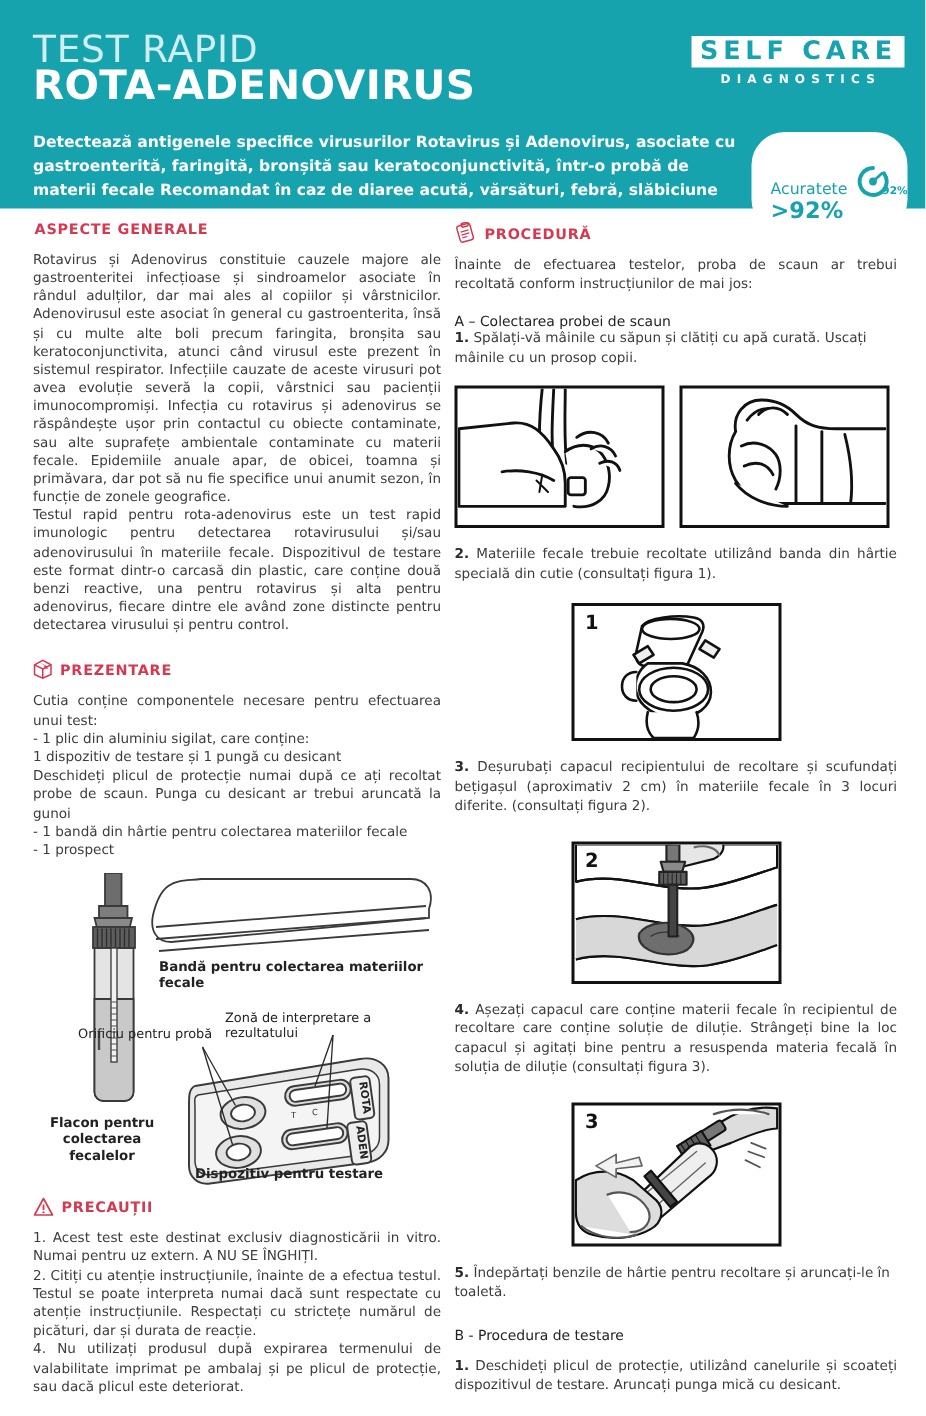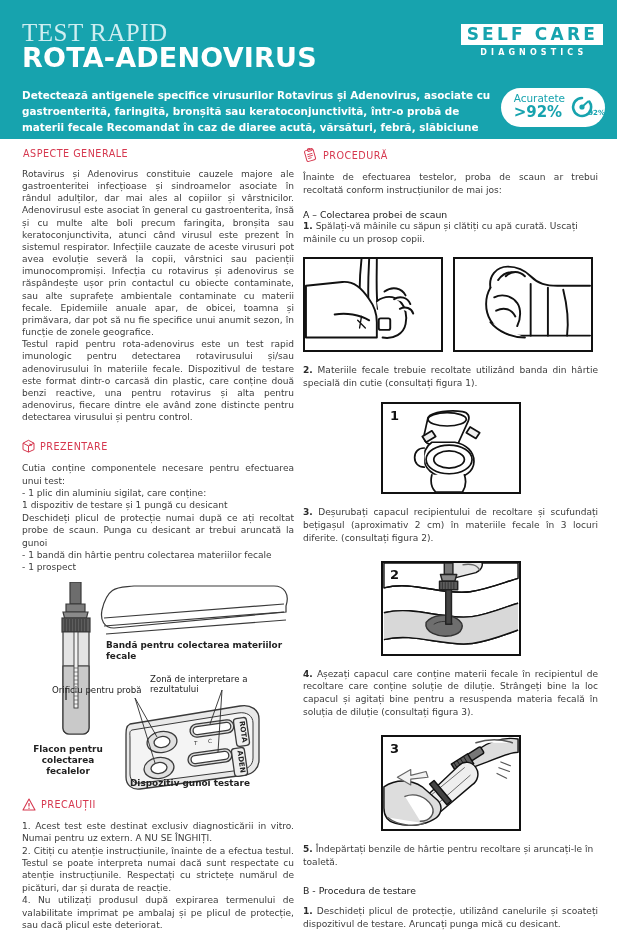--- a/index.html
+++ b/index.html
@@ -12,21 +12,21 @@
   .page { position: relative; width: 617px; height: 944px; background: #fff; }
 
   
   .header {
     position: absolute; left: 0; top: 0; width: 617px; height: 139px;
     background: #17a3ae;
   }
   .hdr-title-1 {
     position: absolute; left: 22px; top: 20px;
     font-size: 25px; letter-spacing: 0.5px; color: #cfeef1;
-    font-weight: 400; line-height: 1; font-family: Liberation Serif, serif;
+    font-weight: 400; line-height: 1;
   }
   .hdr-title-2 {
     position: absolute; left: 22px; top: 44px;
     font-size: 27px; letter-spacing: 0.2px; color: #ffffff;
     font-weight: bold; line-height: 1.05;
   }
   .hdr-sub {
     position: absolute; left: 22px; top: 88px; width: 470px;
     font-size: 10.4px; color: #ffffff; font-weight: bold; line-height: 1.52;
   }
@@ -41,37 +41,37 @@
     color: #ffffff; font-size: 8px; letter-spacing: 4.1px;
     font-weight: bold; margin-top: 3px; padding-left: 4px;
   }
   
   .badge {
     position: absolute; right: 12px; top: 88px;
     background: #ffffff; border-radius: 22px;
     padding: 5px 12px 6px 13px;
     display: flex; align-items: center; gap: 6px;
   }
-  .badge-txt { line-height: 1.05; }
+  .badge-txt { line-height: 1.05; margin-top: 28px; }
   .badge-l1 { font-size: 10.5px; color: #17a3ae; font-weight: normal; }
   .badge-l2 { font-size: 15px; color: #17a3ae; font-weight: bold; margin-top: 1px; }
   .badge-gauge { position: relative; width: 22px; height: 22px; }
   .badge-gauge svg { display: block; }
   .badge-pct {
     position: absolute; right: -12px; bottom: 1px;
     font-size: 7px; color: #17a3ae; font-weight: bold;
   }
 
   
   .col-left  { position: absolute; left: 22px;  top: 148px; width: 272px; }
   .col-right { position: absolute; left: 303px; top: 148px; width: 295px; }
 
   .sec-head {
-    display: flex; align-items: center; gap: 5px;
-    color: #d6384f; font-weight: normal; font-size: 9.6px;
+    display: flex; align-items: flex-end; gap: 5px;
+    color: #d6384f; font-weight: bold; font-size: 9.6px;
     letter-spacing: 0.5px; margin-bottom: 9px;
   }
   .sec-head.plain { margin-left: 1px; }
   .sec-head svg { display: block; }
 
   .body-txt {
     font-size: 9.05px; line-height: 1.345; color: #3c3c3c;
     text-align: justify;
   }
   .body-txt p { margin-bottom: 0; }
@@ -247,21 +247,21 @@
         </g>
       </svg>
 
       <div class="dlabel bold" style="left:84px; top:58px;">Bandă pentru colectarea materiilor fecale</div>
       <div class="dlabel" style="left:128px; top:92px;">Zonă de interpretare a rezultatului</div>
       <div class="dlabel" style="left:30px; top:103px;">Orificiu pentru probă</div>
       <div class="dlabel bold" style="left:0px; top:162px; width:92px; text-align:center;">
         <span>Flacon pentru</span><br>
         <span>colectarea fecalelor</span>
       </div>
-      <div class="dlabel bold" style="left:108px; top:196px;">Dispozitiv gunoi testare</div>
+      <div class="dlabel bold" style="left:108px; top:196px;">Dispozitiv pentru testare</div>
     </div>
 
     <div style="height:4px;"></div>
 
     <div class="sec-head">
       <span>
         <svg width="14" height="13" viewBox="0 0 14 13">
           <path d="M7 1 L13 12 L1 12 Z" fill="none" stroke="#d6384f" stroke-width="1.1" stroke-linejoin="round"></path>
           <line x1="7" y1="5" x2="7" y2="8.6" stroke="#d6384f" stroke-width="1.2"></line>
           <circle cx="7" cy="10.2" r="0.7" fill="#d6384f"></circle>

